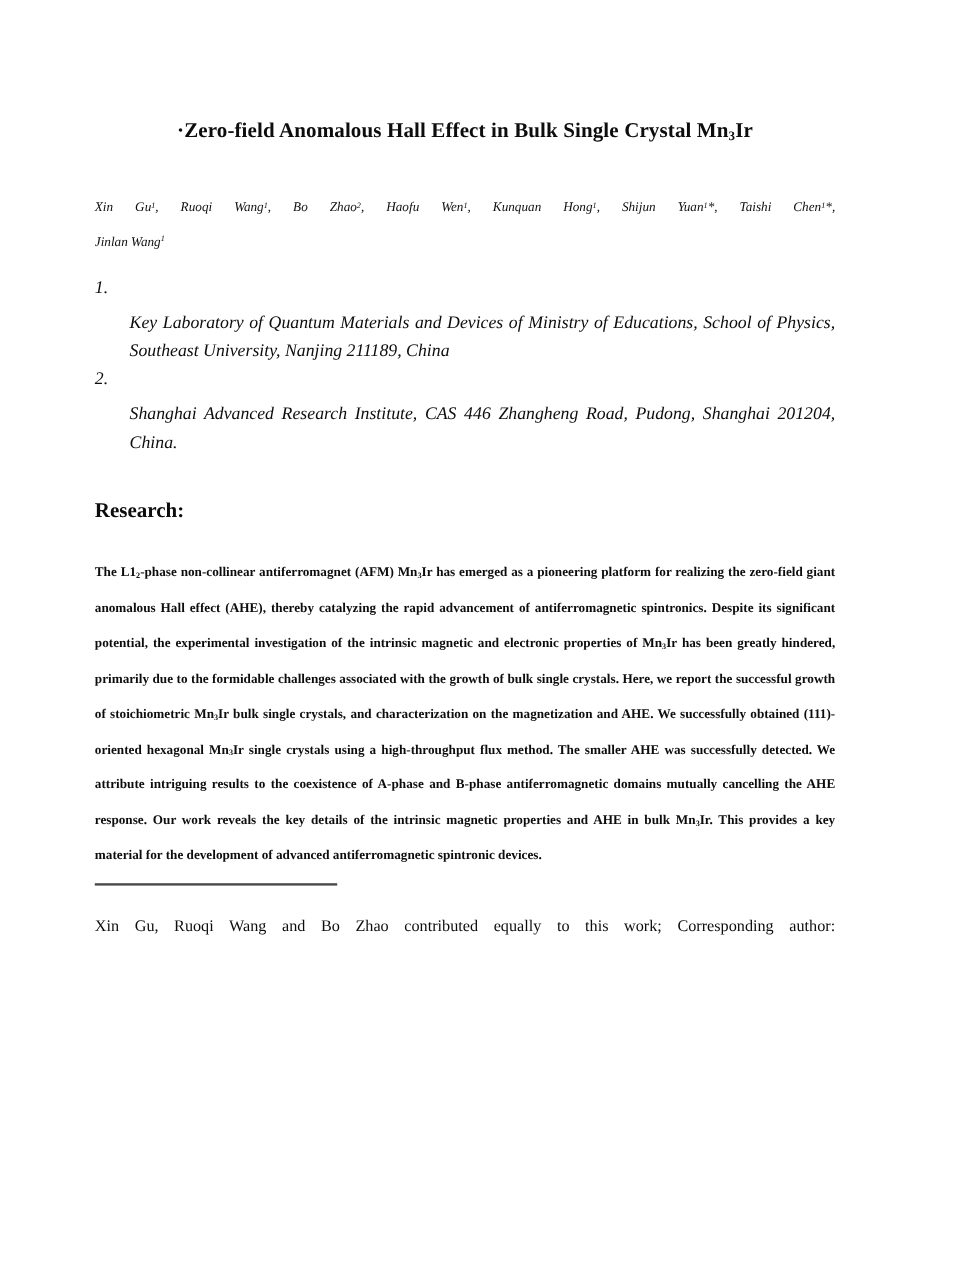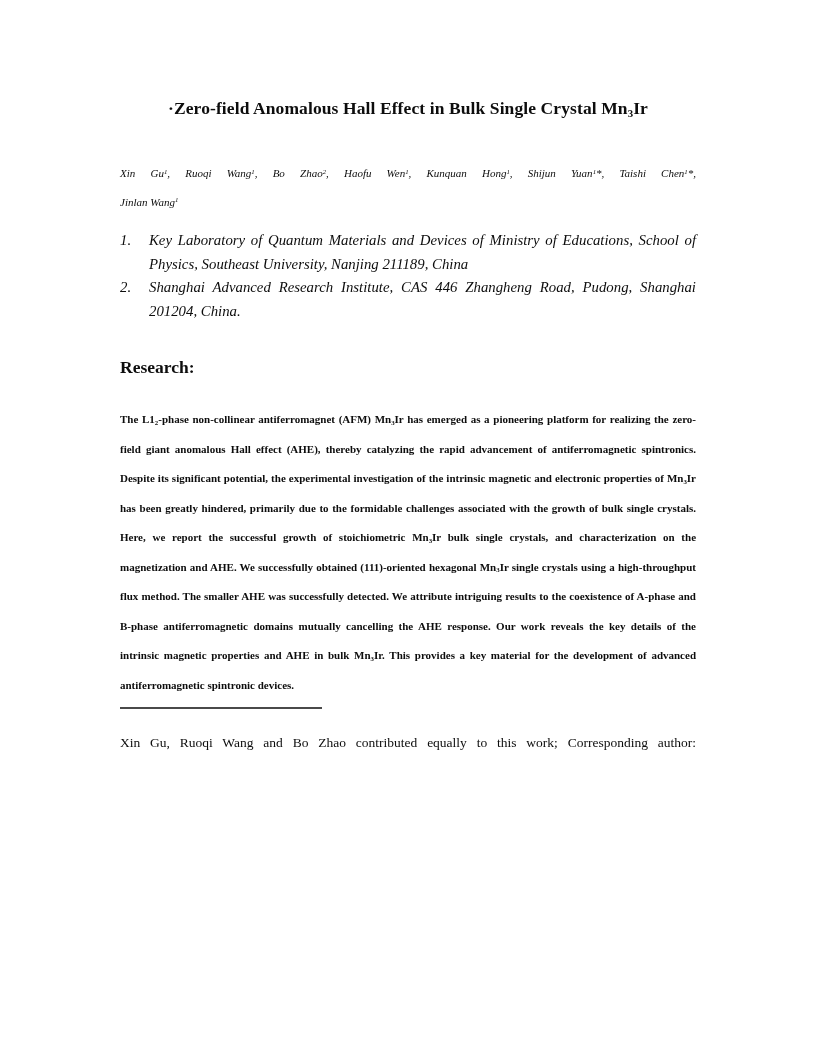--- a/index.html
+++ b/index.html
@@ -5,21 +5,21 @@
   * { margin: 0; padding: 0; box-sizing: border-box; }
   html, body { background: #ffffff; }
   body {
     width: 816px; height: 1056px;
     font-family: "Liberation Serif", "DejaVu Serif", serif;
     color: #0d0d0d;
     overflow: hidden;
   }
   .page {
     width: 816px; height: 1056px;
-    padding: 97px 120px 0 120px;
+    padding: 97px 120px 0 79px;
     background: #ffffff;
   }
   sub, sup { font-size: 0.62em; line-height: 0; }
   sub { vertical-align: baseline; position: relative; top: 0.28em; }
   sup { vertical-align: baseline; position: relative; top: -0.45em; }
 
   .title {
     font-size: 17.5px; font-weight: 700;
     text-align: center; line-height: 22px;
     letter-spacing: 0.1px;
@@ -29,21 +29,21 @@
     font-style: italic; font-size: 11px; line-height: 28.5px;
   }
   .line-fill { display: block; text-align: justify; text-align-last: justify; }
   .affiliations {
     margin-top: 13px;
     font-style: italic; font-size: 14.8px; line-height: 23.5px;
     list-style: none;
   }
   .affil-item { display: flex; }
   .affil-num { flex: 0 0 29px; }
-  .affil-text { flex: 1; text-align: justify; }
+  .affil-text { flex: 1; text-align: justify; margin-top: 29px; }
   .abstract-heading {
     margin-top: 33px;
     font-size: 17.5px; font-weight: 700; line-height: 22px;
   }
   .abstract-body {
     margin-top: 27px;
     font-size: 11px; font-weight: 700;
     line-height: 29.5px; text-align: justify;
   }
   .keywords {

